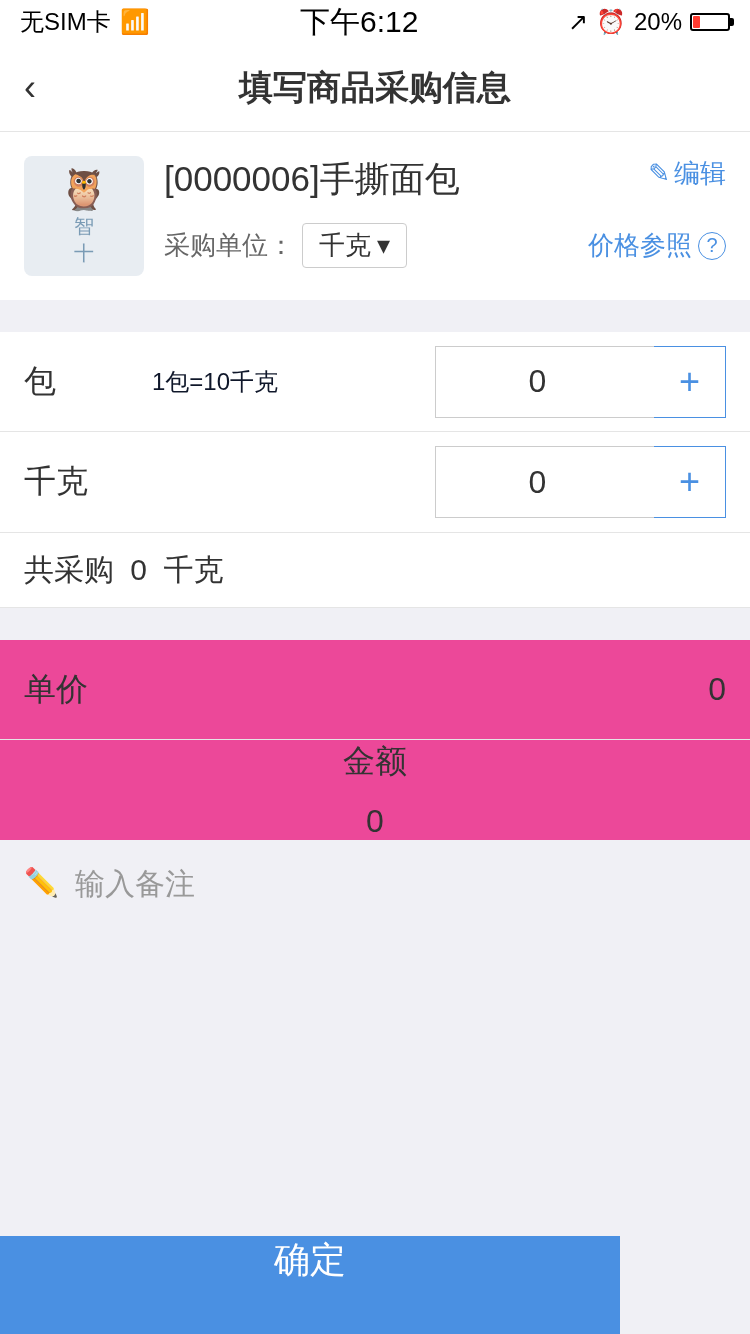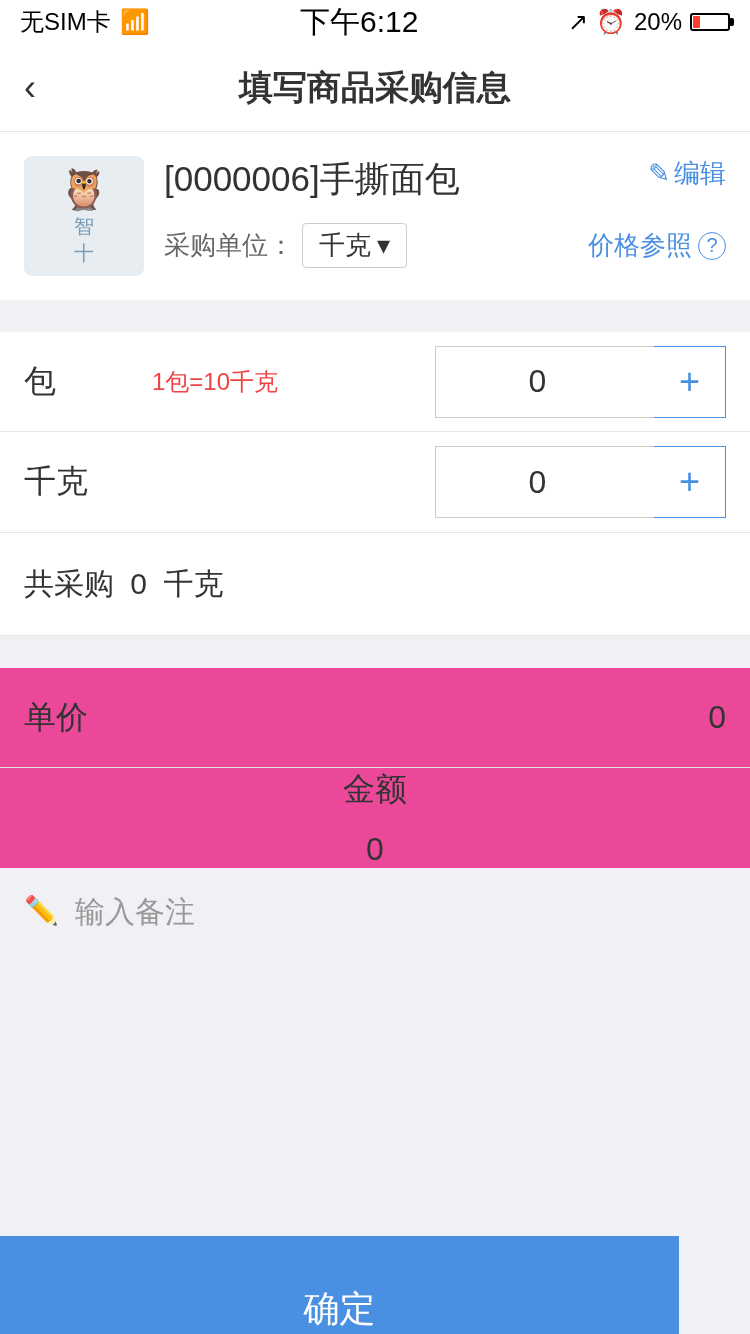--- a/index.html
+++ b/index.html
@@ -178,21 +178,21 @@
       border-bottom: 1px solid #e5e5e5;
     }
     .input-row:last-child { border-bottom: none; }
     .input-label {
       font-size: 32px;
       color: #333;
       min-width: 120px;
     }
     .input-sublabel {
       font-size: 24px;
-      color: #ef4444;
+      color: #0f172a;
       margin-left: 8px;
       flex: 1;
     }
     .input-field-wrap {
       display: flex;
       align-items: center;
       margin-left: auto;
       gap: 0;
     }
     .input-field {
@@ -219,21 +219,21 @@
       margin-left: -1px;
     }
 
     
     .summary-row {
       background: #fff;
       display: flex;
       align-items: center;
       justify-content: space-between;
       padding: 0 24px;
-      height: 104px;
+      height: 76px;
       border-top: 1px solid #e5e5e5;
       border-bottom: 1px solid #e5e5e5;
     }
     .summary-text {
       font-size: 30px;
       color: #333;
     }
     .batch-btn {
       border: 1px solid #ccc;
       background: #fff;
@@ -292,25 +292,25 @@
       flex: 1;
       background: #f0f0f5;
       min-height: 200px;
     }
 
     
     .confirm-btn-wrap {
       position: fixed;
       bottom: 0;
       left: 0;
-      width: 679px;
+      width: 620px;
       height: 98px;
       background: #4a90e2;
       display: flex;
-      align-items: flex-end;
+      align-items: flex-start;
       justify-content: center;
       cursor: pointer;
     }
     .confirm-btn-label {
       font-size: 36px;
       color: #fff;
       font-weight: 500;
     }
   </style>
 </head>

